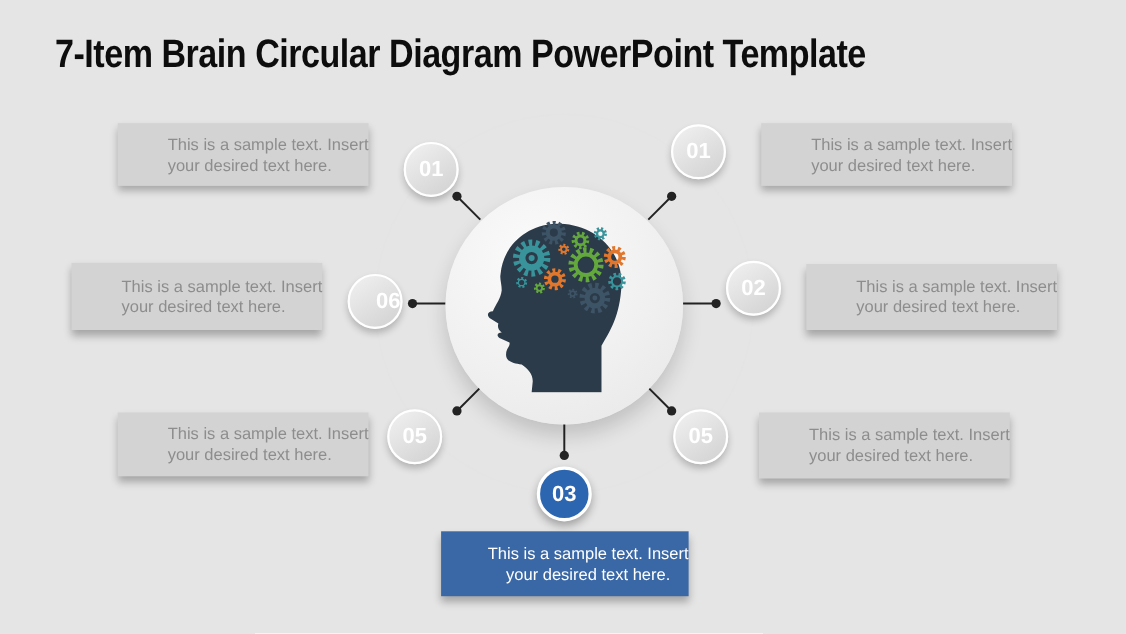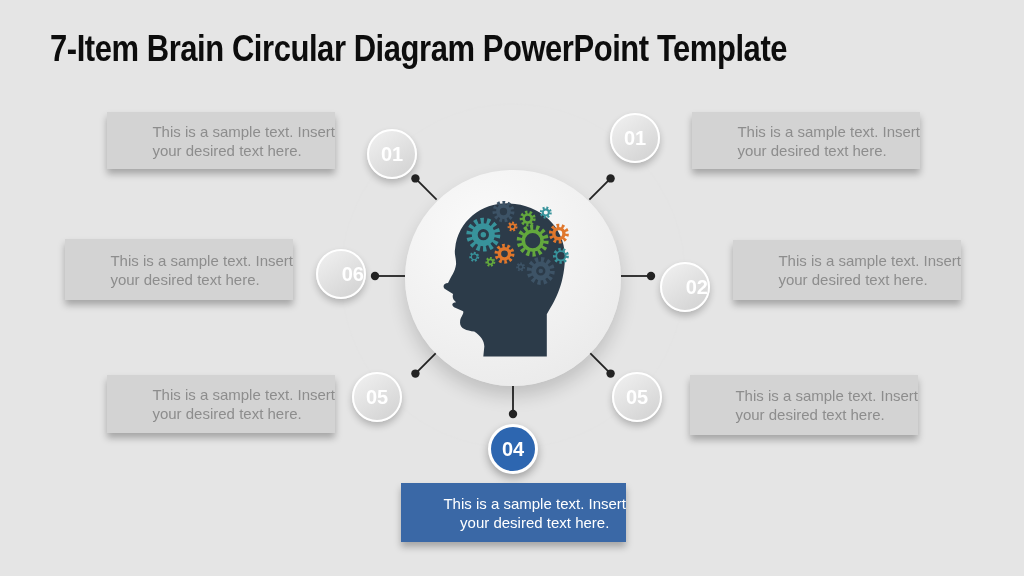--- a/index.html
+++ b/index.html
@@ -93,28 +93,28 @@
           <circle cx="115" cy="32" r="5" fill="none" stroke="#e0772c" stroke-width="3.4000000000000004"></circle>
           <circle cx="69" cy="25" r="3.9000000000000004" fill="none" stroke="#e0772c" stroke-width="2.1" stroke-dasharray="1.82 1.68"></circle>
           <circle cx="69" cy="25" r="2.5" fill="none" stroke="#e0772c" stroke-width="1.7000000000000002"></circle>
         </g>
     </svg>
   </div>
 
   <div class="num-circle" style="left:610px;top:113px;align-items:center;">
       <span>01</span>
     </div>
-  <div class="num-circle" style="left:660px;top:262px;justify-content:flex-end;">
+  <div class="num-circle" style="left:660px;top:237px;">
       <span>02</span>
     </div>
   <div class="num-circle" style="left:612px;top:372px;">
       <span>05</span>
     </div>
   <div class="num-circle highlighted" style="left:488px;top:424px;">
-      <span>04</span>
+      <span>03</span>
     </div>
   <div class="num-circle" style="left:352px;top:372px;">
       <span>05</span>
     </div>
   <div class="num-circle" style="left:316px;top:249px;justify-content:flex-end;">
       <span>06</span>
     </div>
   <div class="num-circle" style="left:367px;top:129px;">
       <span>01</span>
     </div>

